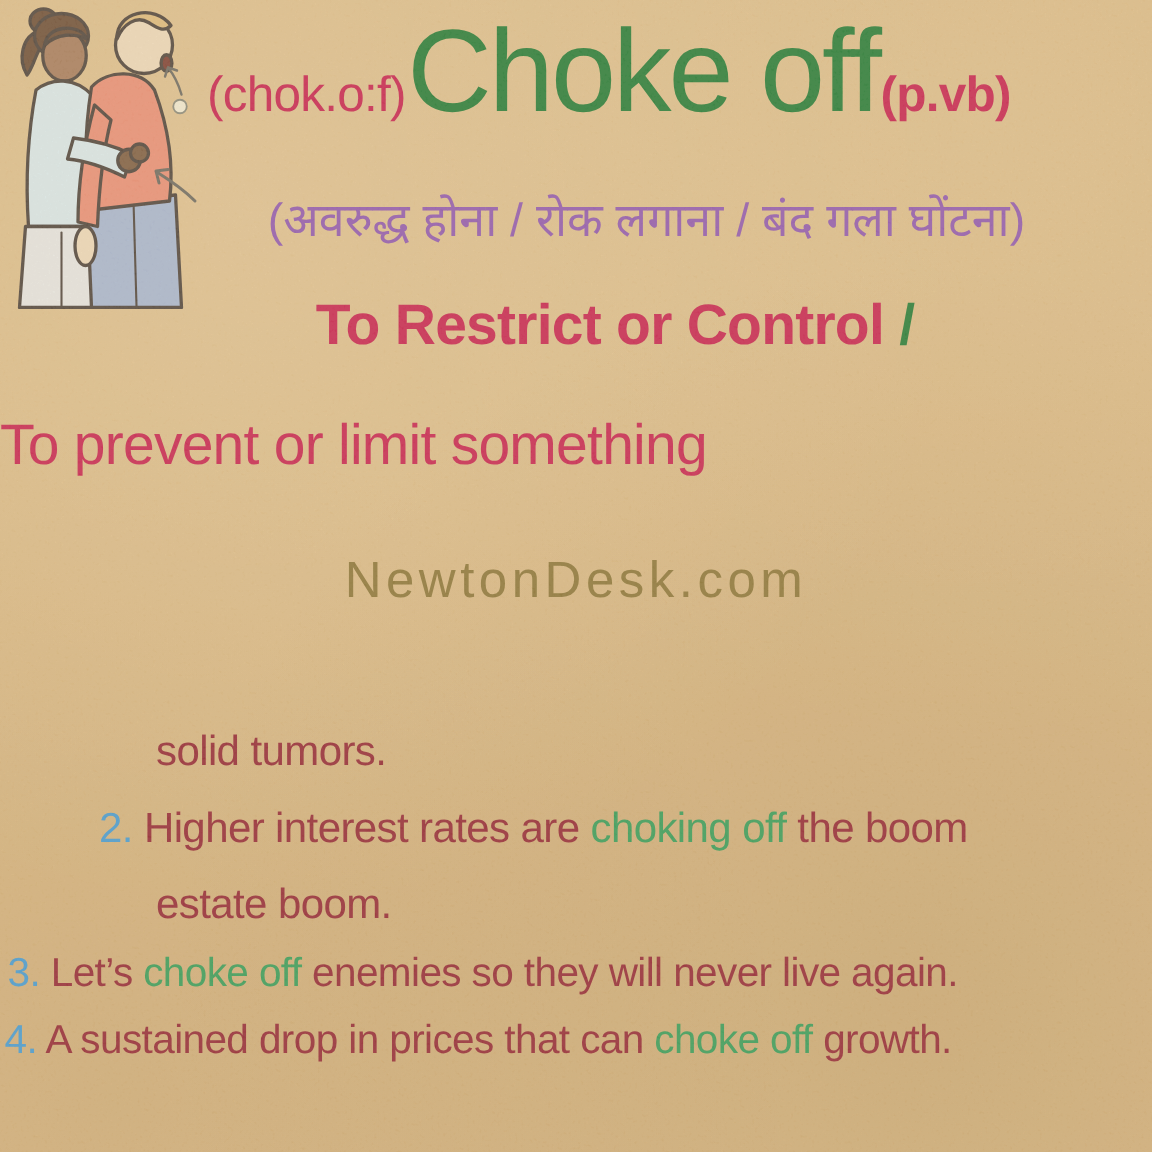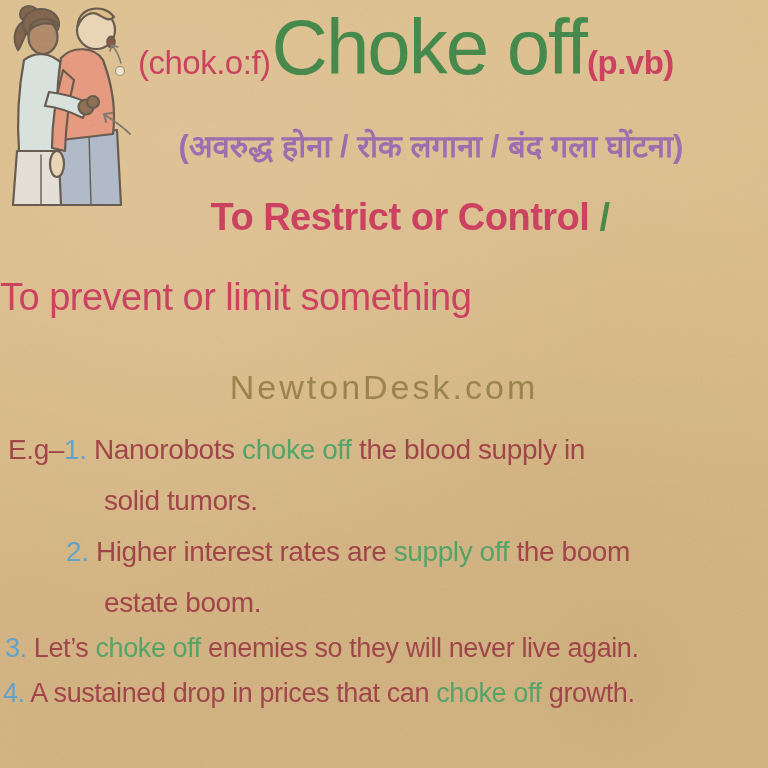--- a/index.html
+++ b/index.html
@@ -16,21 +16,21 @@
   }
   .line{position:absolute;white-space:nowrap;z-index:2;}
   .texture{position:absolute;inset:0;z-index:6;pointer-events:none;}
   .illus{position:absolute;left:0;top:0;width:196px;height:206px;z-index:2;}
 
   .title-row{position:absolute;left:138px;top:2px;display:flex;align-items:baseline;z-index:2;white-space:nowrap;}
   .phonetic{font-size:33px;color:var(--crimson,#cb1d4e);letter-spacing:-0.5px;}
   .word{font-size:78px;color:var(--title-green,#1e7b33);letter-spacing:-2px;margin:0 1px;}
   .pos{font-size:33px;color:var(--crimson,#cb1d4e);letter-spacing:-0.5px;font-weight:bold;}
 
-  .hindi{top:124px;left:94px;width:674px;text-align:center;font-size:31px;font-weight:bold;color:var(--purple,#9156b3);}
+  .hindi{top:124px;left:94px;width:674px;text-align:center;font-size:31px;font-weight:normal;color:var(--purple,#9156b3);}
   .def1{top:196px;left:52px;width:716px;text-align:center;font-size:38px;color:var(--crimson,#cb1d4e);letter-spacing:-0.5px;font-weight:bold;}
   .def1 .slash{color:var(--title-green,#1e7b33);}
   .def2{top:252px;left:0;width:736px;text-align:left;font-size:38px;color:var(--crimson,#cb1d4e);letter-spacing:-0.5px;margin-top:24px;}
   .syn{top:310px;left:8px;font-size:37px;letter-spacing:-0.5px;}
   .syn-label{color:var(--charcoal,#3a393b);}
   .syn-words{color:var(--blue,#2d8ed3);}
   .site{top:368px;left:0;width:768px;text-align:center;font-size:34px;color:var(--olive,#8b7434);letter-spacing:3px;}
 
   .ex{font-size:27px;letter-spacing:-0.4px;color:var(--maroon,#942130);}
   .ex .kw{color:var(--example-green,#2f9c57);}
@@ -102,24 +102,23 @@
   </div>
 
   <div class="line hindi">(अवरुद्ध होना / रोक लगाना / बंद गला घोंटना)</div>
 
   <div class="line def1"><span>To Restrict or Control </span><span class="slash">/</span></div>
   <div class="line def2">To prevent or limit something</div>
 
 
   <div class="line site">NewtonDesk.com</div>
 
-  <div class="line ex ex1a"><span>E.g–</span><span class="num">1.</span><span> Nanorobots </span><span class="kw">choke off</span><span> the blood supply in</span></div>
   <div class="line ex ex1b"><span>solid tumors.</span></div>
 
-  <div class="line ex ex2a"><span class="num">2.</span><span> Higher interest rates are </span><span class="kw">supply off</span><span> the boom</span></div>
+  <div class="line ex ex2a"><span class="num">2.</span><span> Higher interest rates are </span><span class="kw">choking off</span><span> the boom</span></div>
   <div class="line ex ex2b"><span>estate boom.</span></div>
 
   <div class="line ex ex3"><span class="num">3.</span><span> Let’s </span><span class="kw">choke off</span><span> enemies so they will never live again.</span></div>
 
   <div class="line ex ex4"><span class="num">4.</span><span> A sustained drop in prices that can </span><span class="kw">choke off</span><span> growth.</span></div>
 
 
   <svg class="texture" width="768" height="768">
     <filter id="grainDark">
       <feTurbulence type="fractalNoise" baseFrequency="0.7" numOctaves="3" seed="7" stitchTiles="stitch"></feTurbulence>

